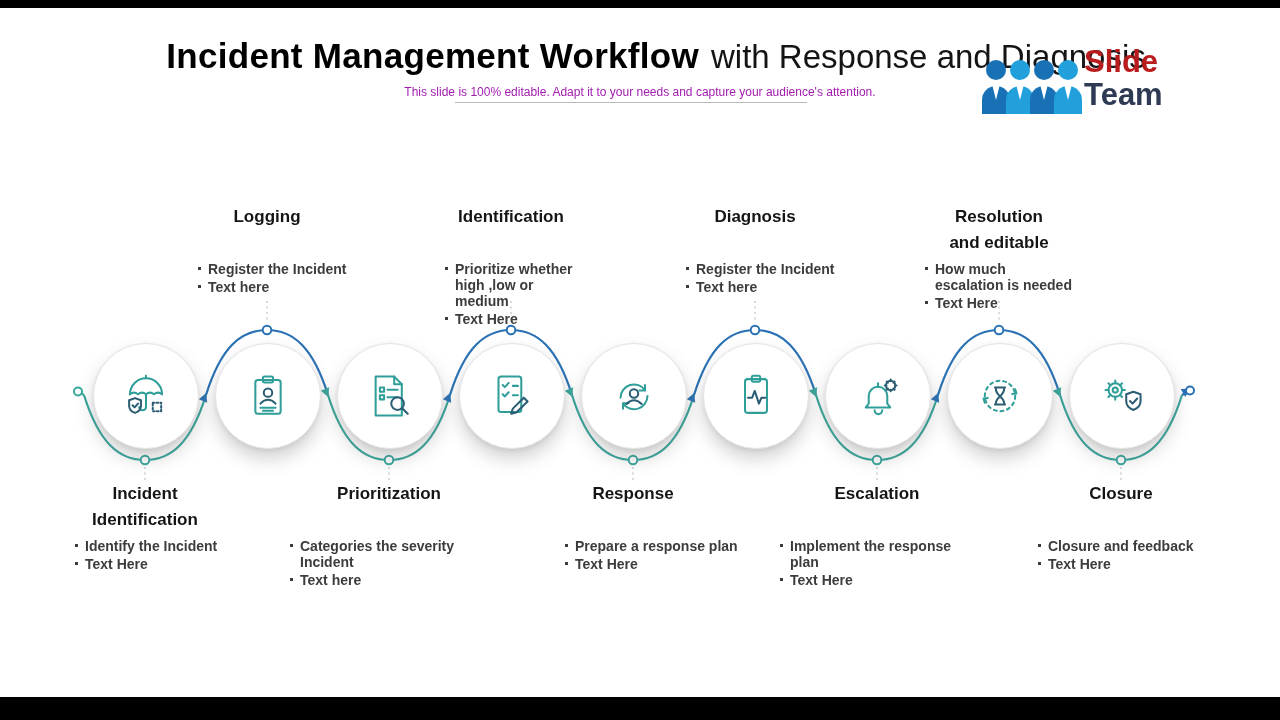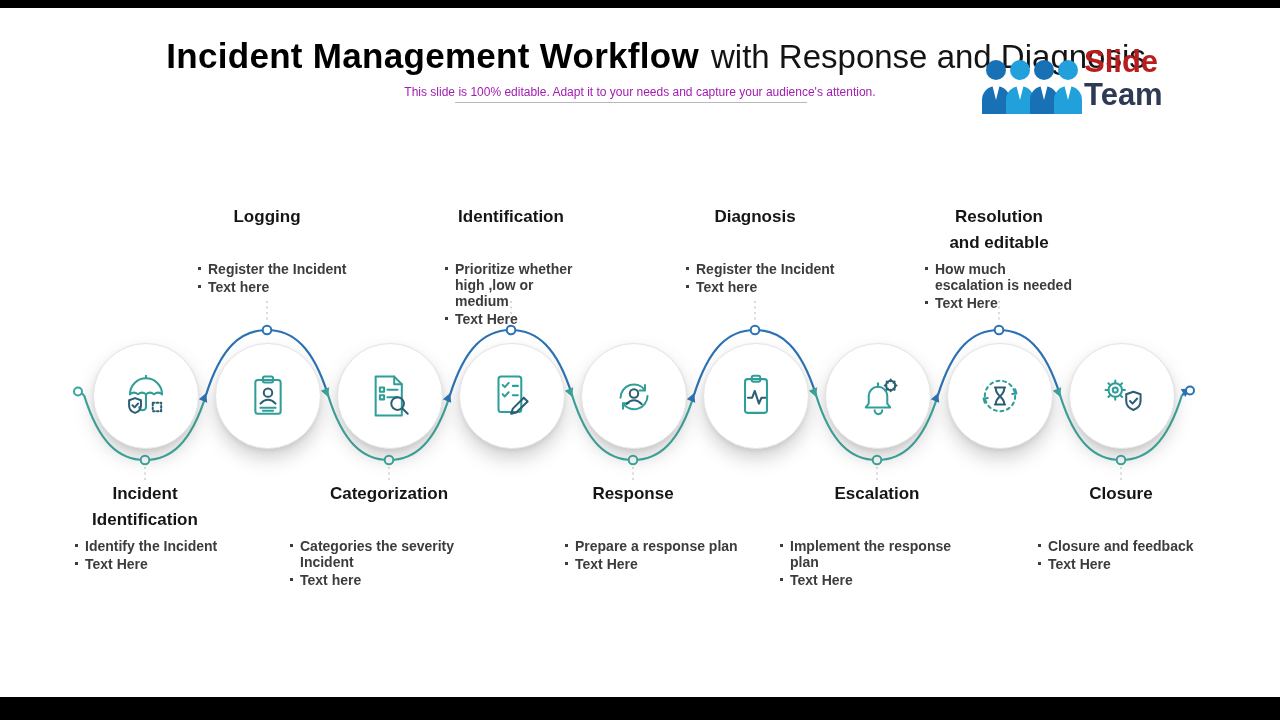--- a/index.html
+++ b/index.html
@@ -235,21 +235,21 @@
           <span>Register the Incident</span>
         </li>
       <li>
           <span>Text here</span>
         </li>
     </ul>
   </div>
 
   <div class="step below" style="left:284px">
     <div class="head">
-        <h3 class="step-title">Categorization</h3>
+        <h3 class="step-title">Prioritization</h3>
       </div>
     <ul class="bullets" style="padding-left:6px">
       <li>
           <span>Categories the severity Incident</span>
         </li>
       <li>
           <span>Text here</span>
         </li>
     </ul>
   </div>

